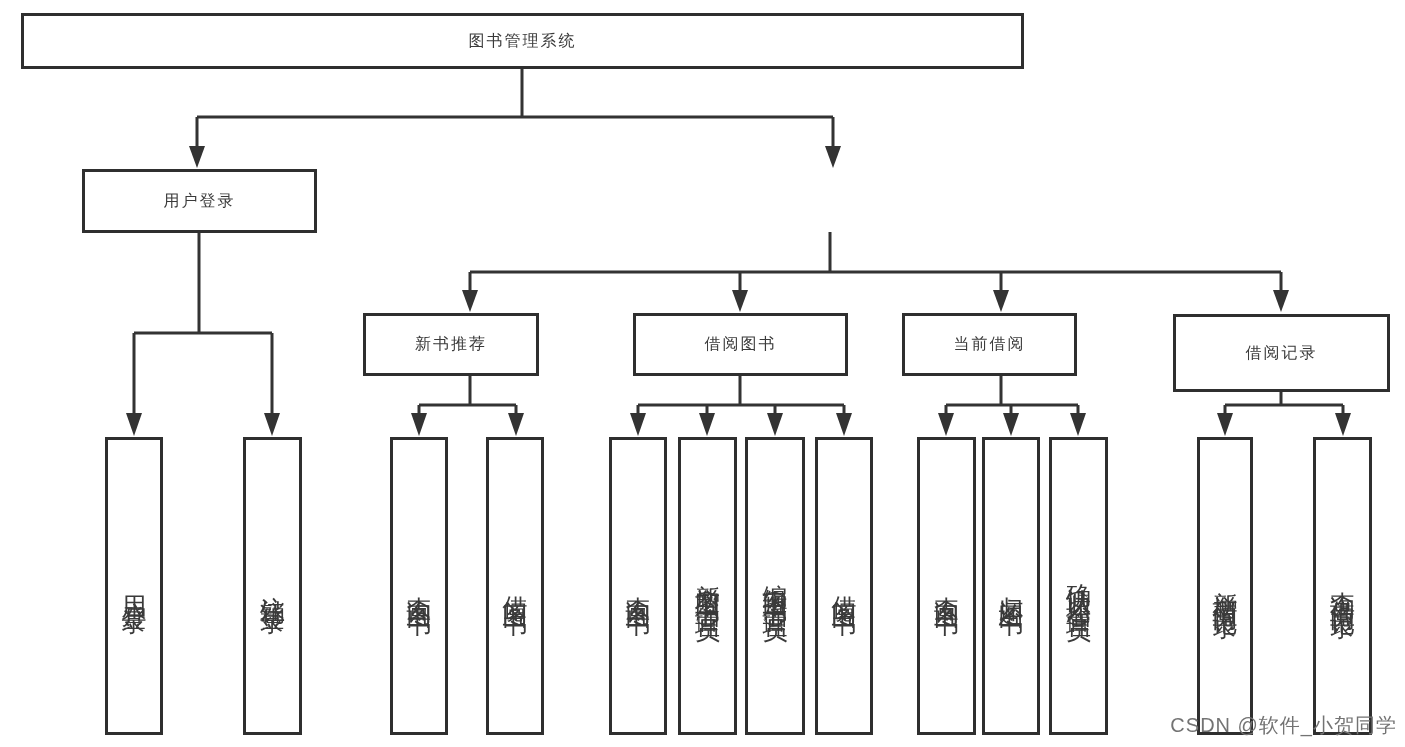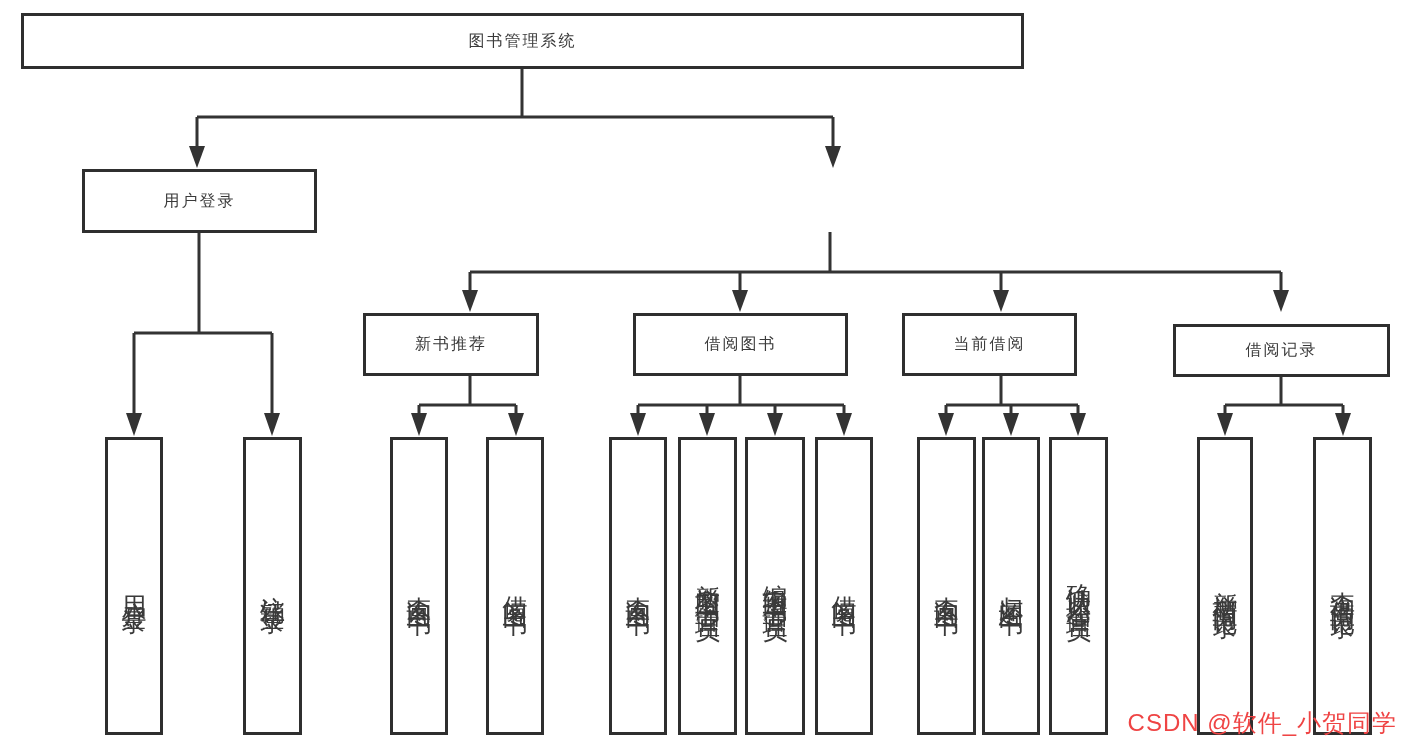--- a/index.html
+++ b/index.html
@@ -42,22 +42,22 @@
   .v-node .vtext {
     writing-mode: vertical-rl;
     text-orientation: mixed;
     letter-spacing: 5px;
     line-height: 1;
   }
   .watermark {
     position: absolute;
     right: 8px;
     bottom: 8px;
-    font-size: 24px;
-    color: #ef4444;
+    font-size: 20px;
+    color: #737373;
     letter-spacing: 1px;
     white-space: nowrap;
   }
 </style>
 </head>
 <body>
 
 <div id="canvas">
 
   <svg id="connectors" viewBox="0 0 1405 747" xmlns="http://www.w3.org/2000/svg">
@@ -117,21 +117,21 @@
 
   <div class="node h-node" style="left:363px; top:313px; width:176px; height:63px;">
     <span>新书推荐</span>
   </div>
   <div class="node h-node" style="left:633px; top:313px; width:215px; height:63px;">
     <span>借阅图书</span>
   </div>
   <div class="node h-node" style="left:902px; top:313px; width:175px; height:63px;">
     <span>当前借阅</span>
   </div>
-  <div class="node h-node" style="left:1173px; top:324px; width:217px; height:53px;text-align:right;">
+  <div class="node h-node" style="left:1173px; top:314px; width:217px; height:78px;text-align:right;">
     <span>借阅记录</span>
   </div>
 
   <div class="node v-node" style="left:105px; top:437px; width:58px; height:298px;">
     <span class="vtext">用户登录</span>
   </div>
   <div class="node v-node" style="left:243px; top:437px; width:59px; height:298px;">
     <span class="vtext">注销登录</span>
   </div>
 

